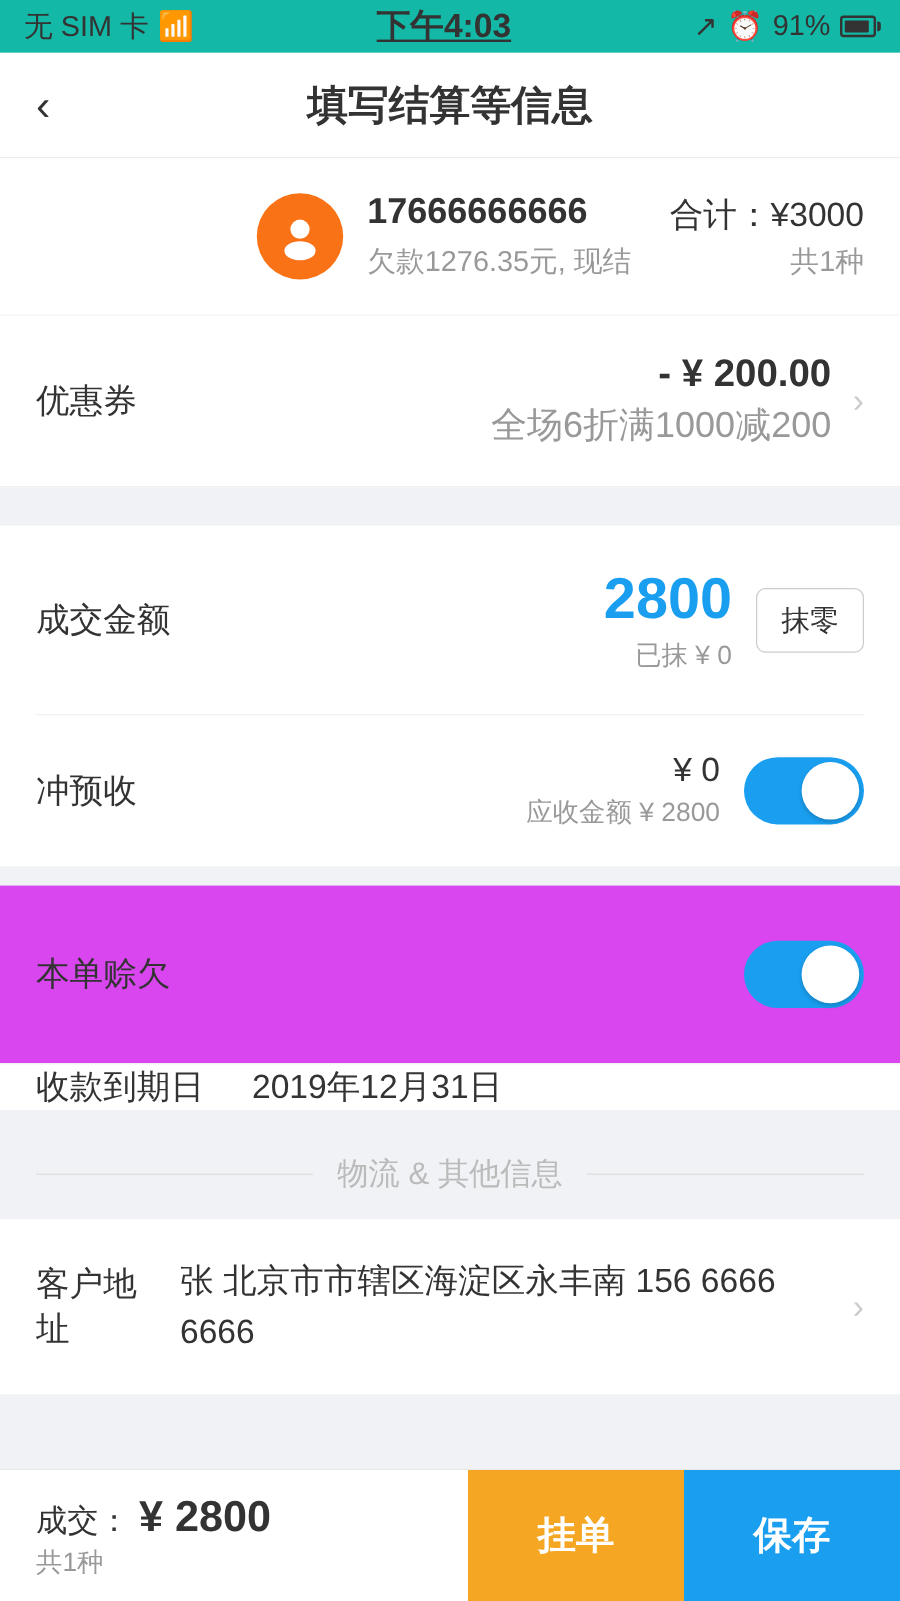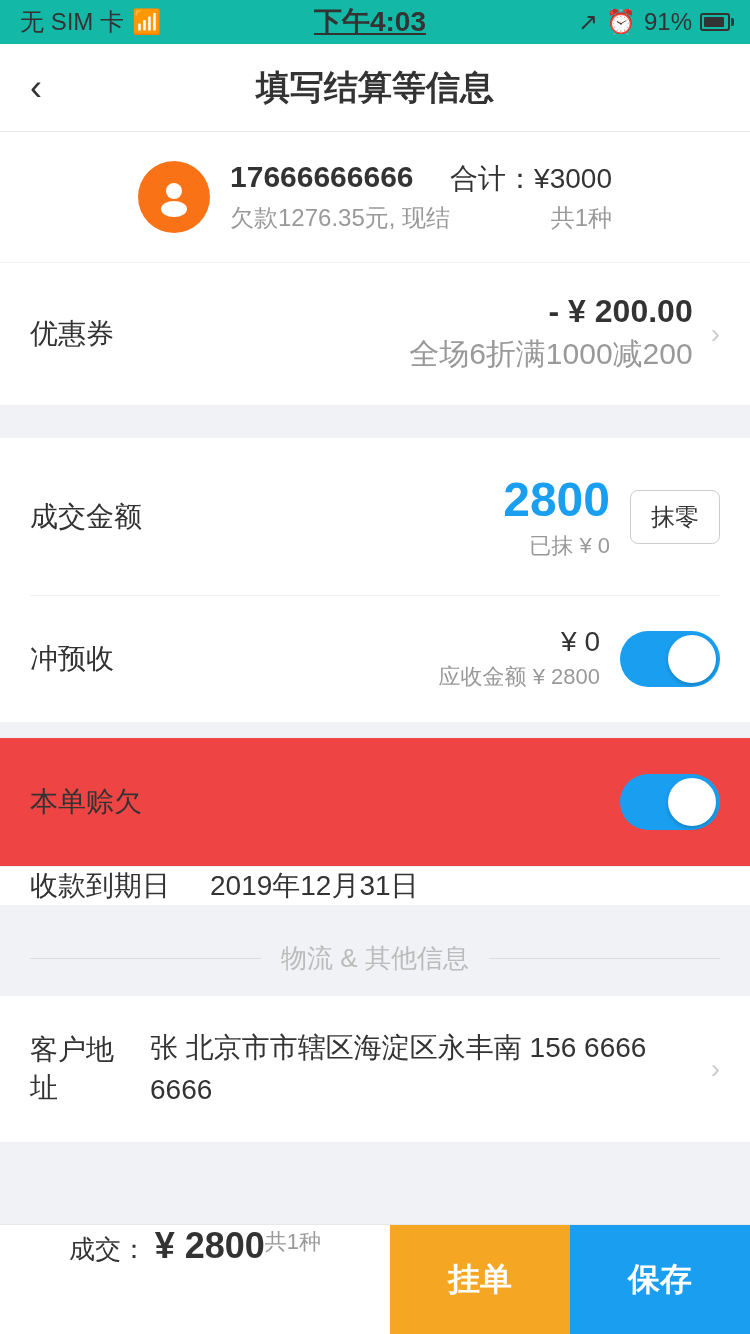--- a/index.html
+++ b/index.html
@@ -70,22 +70,23 @@
     
     .section-white {
       background: #fff;
       margin-bottom: 16px;
     }
     .customer-info {
       background: #fff;
       padding: 28px 30px;
       display: flex;
       align-items: center;
-      justify-content: center;
+      justify-content: flex-end;
       border-bottom: 1px solid #f0f0f0;
+      gap: 32px;
     }
     .customer-left {
       display: flex;
       align-items: center;
       gap: 20px;
     }
     .avatar {
       width: 72px;
       height: 72px;
       border-radius: 50%;
@@ -244,22 +245,22 @@
       background: #fff;
       position: absolute;
       top: 4px;
       right: 4px;
       box-shadow: 0 2px 4px rgba(0,0,0,0.2);
       transition: right 0.2s;
     }
 
     
     .debt-section {
-      background: #ef4444;
-      padding: 0 30px;
+      background: #d946ef;
+      padding: 10px 30px;
       margin-top: 0;
     }
     .debt-row {
       display: flex;
       align-items: center;
       justify-content: space-between;
       padding: 36px 0;
     }
     .debt-label {
       font-size: 28px;
@@ -307,21 +308,21 @@
       bottom: 0;
       left: 0;
       width: 750px;
       height: 110px;
       display: flex;
       background: #fff;
       border-top: 1px solid #e8e8e8;
     }
     .bottom-info {
       display: flex;
-      flex-direction: row;
+      flex-direction: column;
       justify-content: center;
       padding: 0 30px;
       flex: 1;
     }
     .bottom-deal {
       font-size: 26px;
       color: #333;
     }
     .bottom-amount {
       font-size: 36px;

